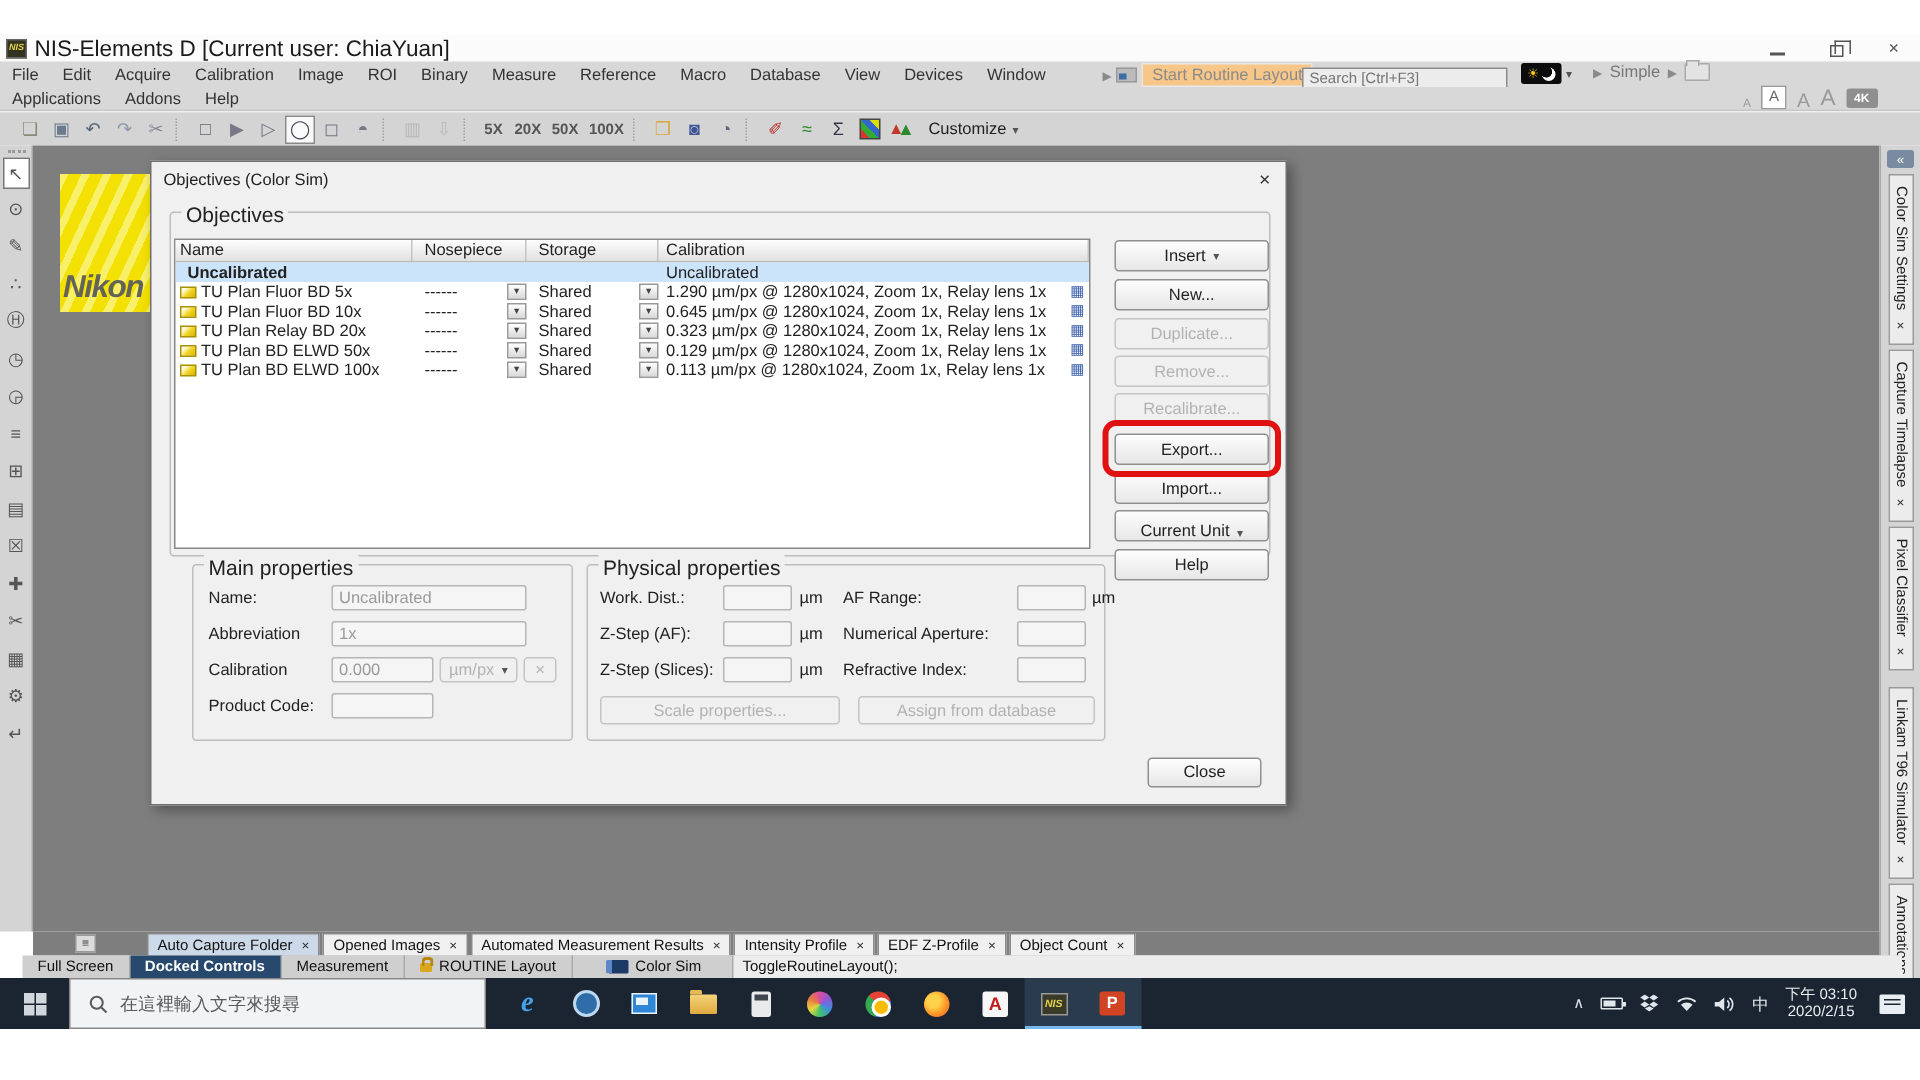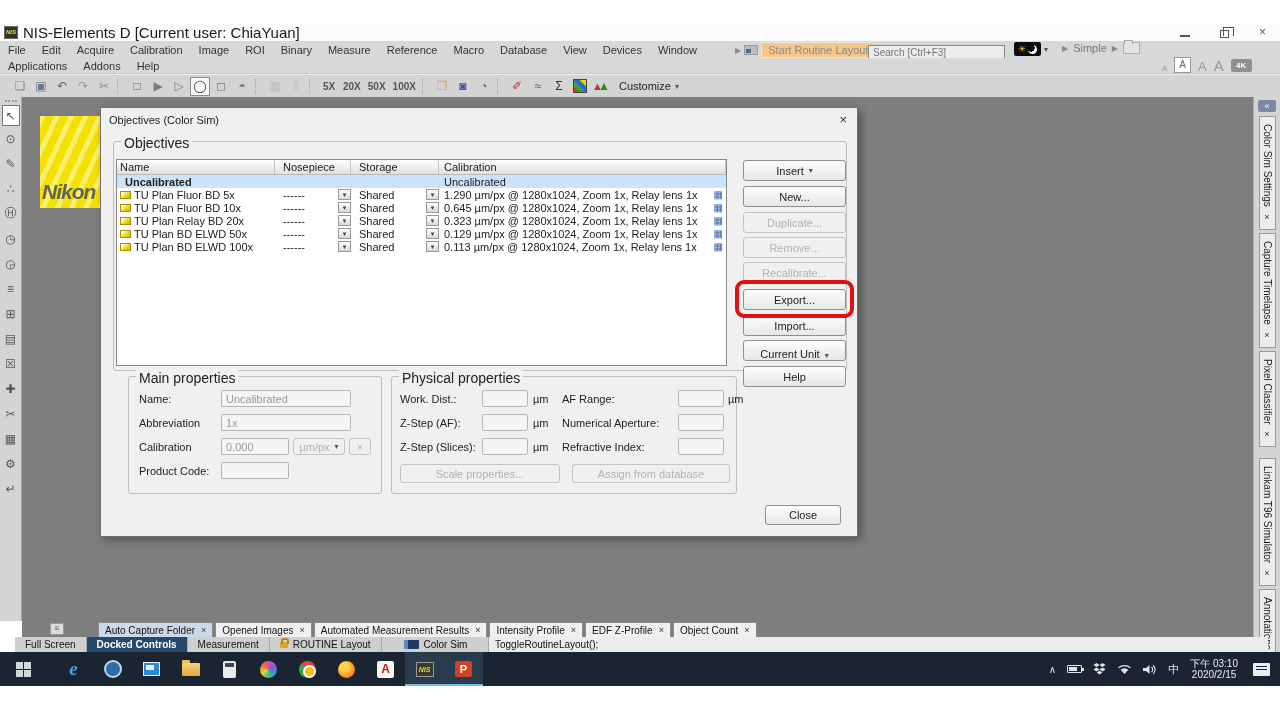--- a/index.html
+++ b/index.html
@@ -658,20 +658,27 @@
 
 <div class="abs taskbar">
   <span class="start">
     <span class="winlogo">
         <i></i>
         <i></i>
         <i></i>
         <i></i>
       </span>
   </span>
+  <span class="tsearch">
+    <svg class="glyph" width="13" height="13" viewBox="0 0 13 13">
+        <circle cx="5.5" cy="5.5" r="4" fill="none" stroke="#5a5a5a" stroke-width="1.4"></circle>
+        <line x1="8.6" y1="8.6" x2="12" y2="12" stroke="#5a5a5a" stroke-width="1.4"></line>
+      </svg>
+    <span>在這裡輸入文字來搜尋</span>
+  </span>
   <span class="tb-apps">
     <span class="tapp">
         <span class="i-edge">e</span>
       </span>
     <span class="tapp">
         <span class="i-ni"></span>
       </span>
     <span class="tapp">
         <span class="i-tv"></span>
       </span>

